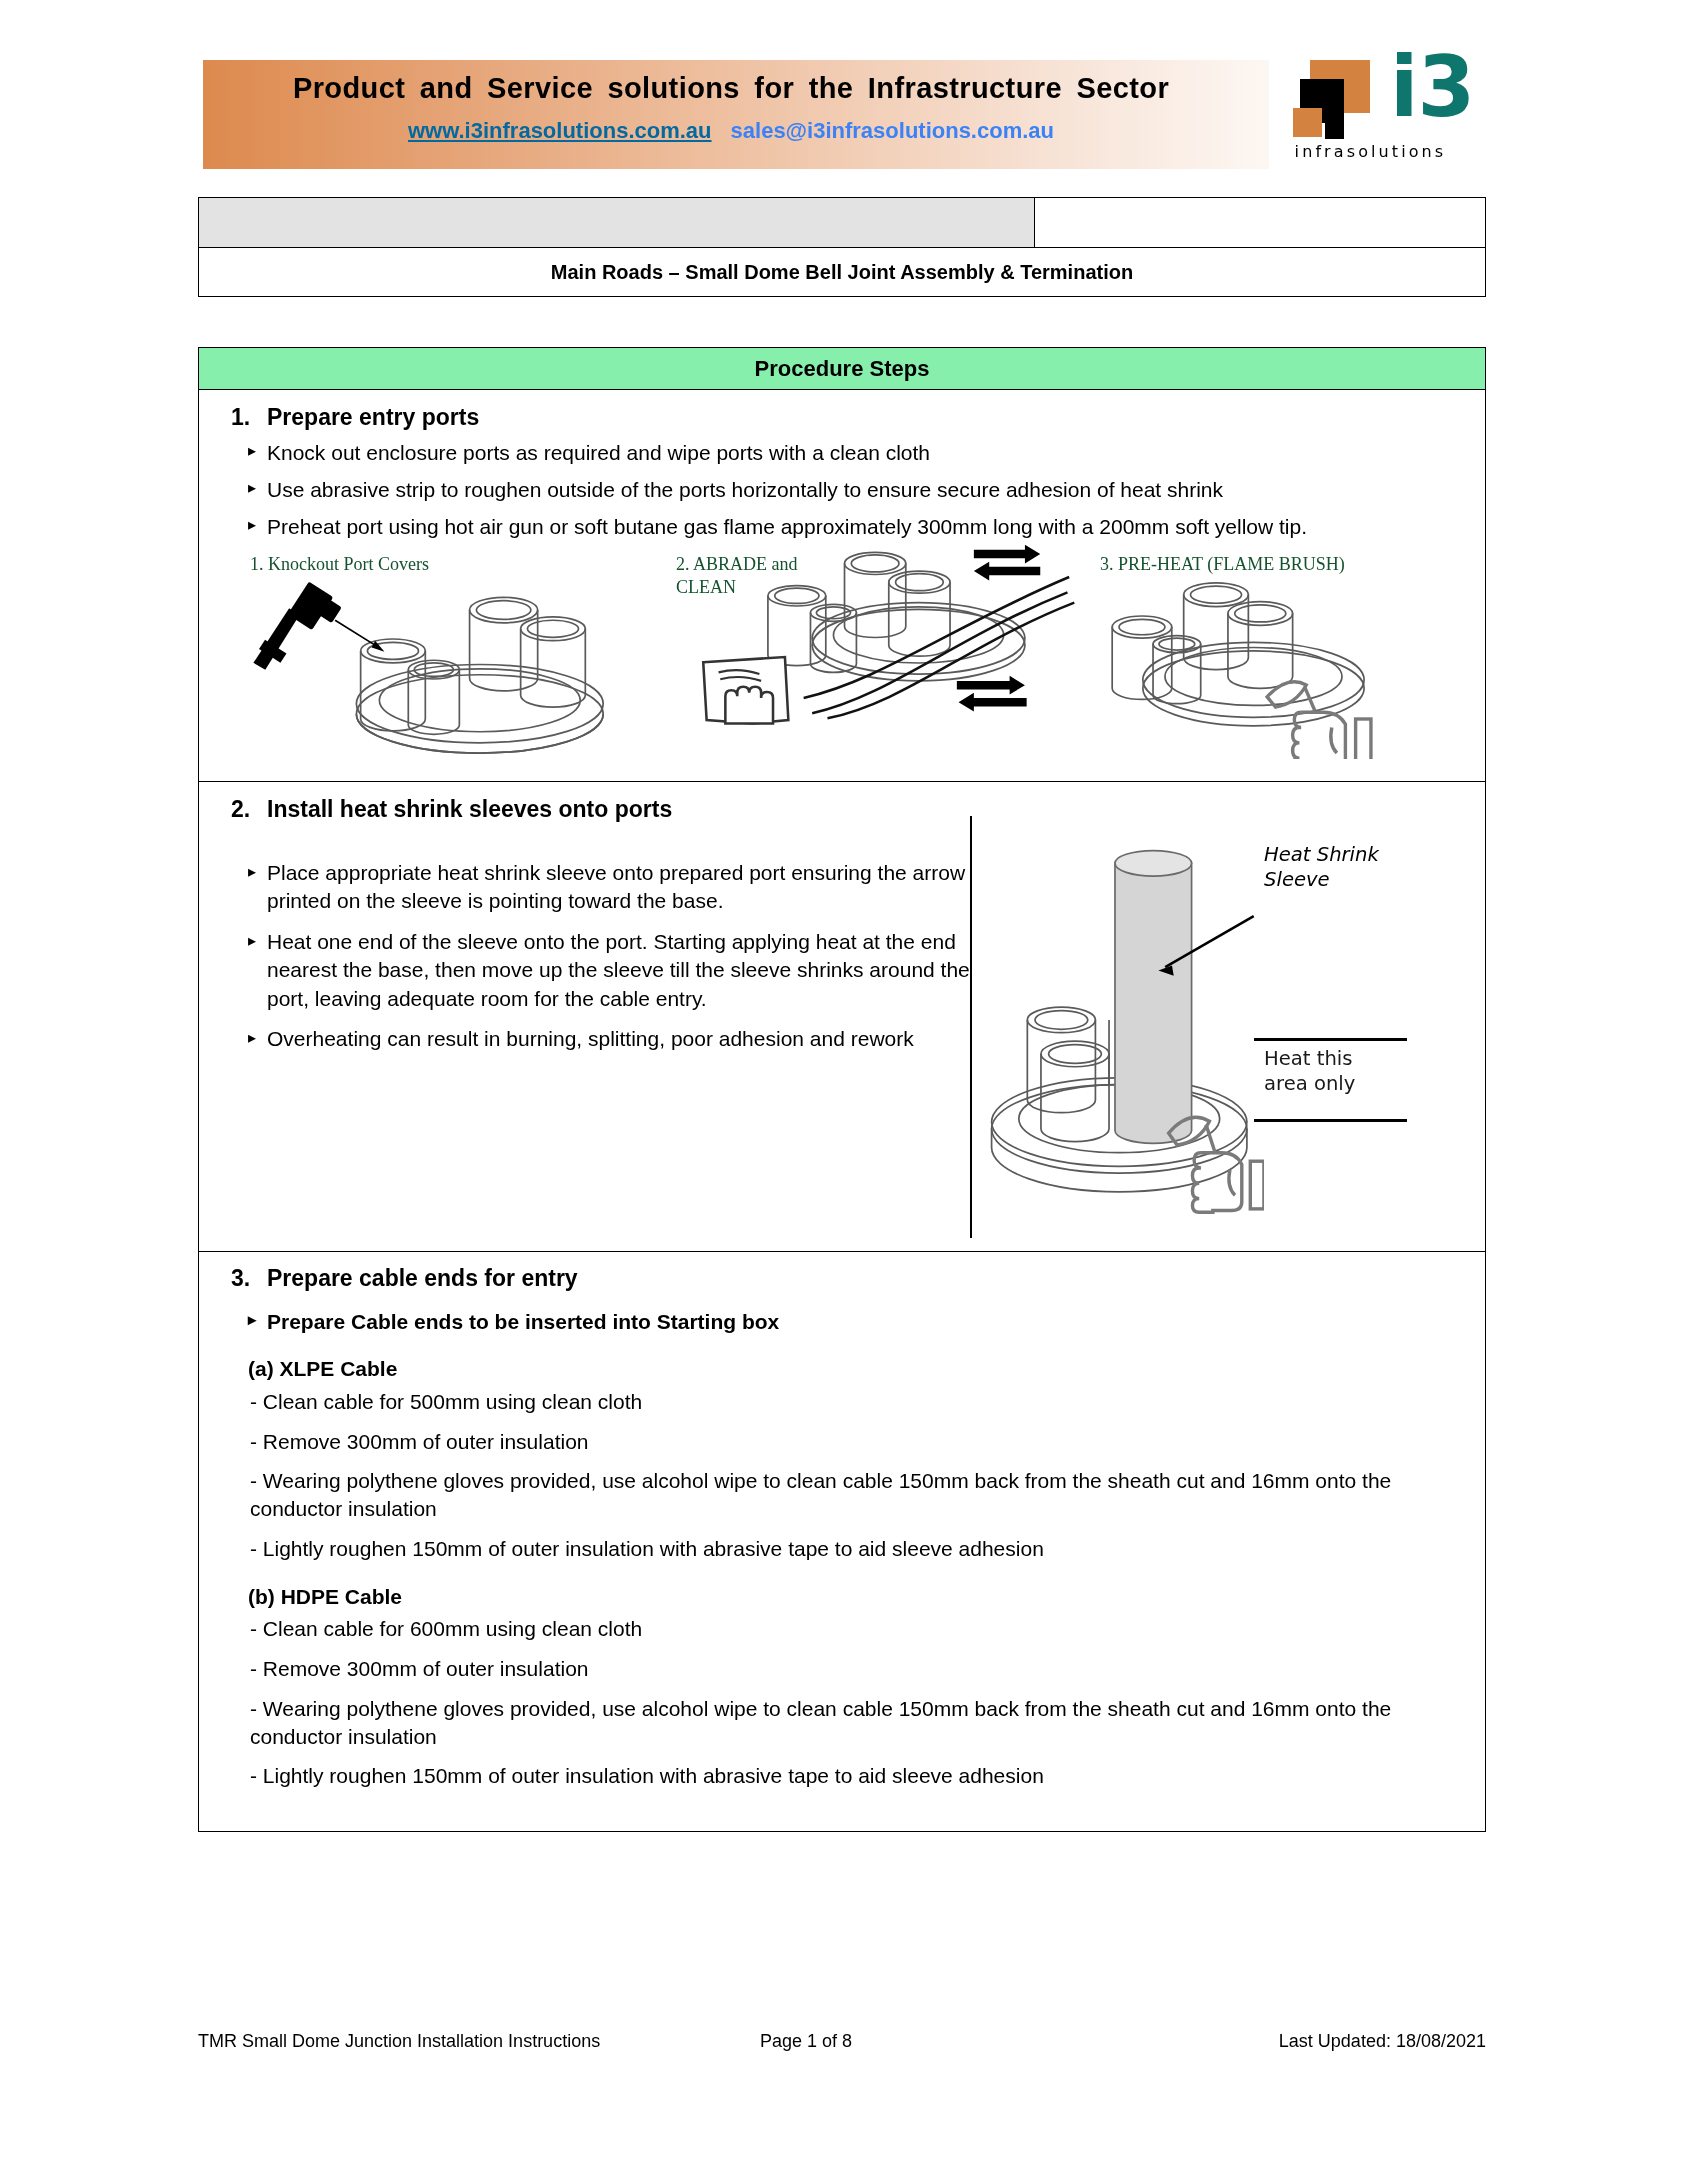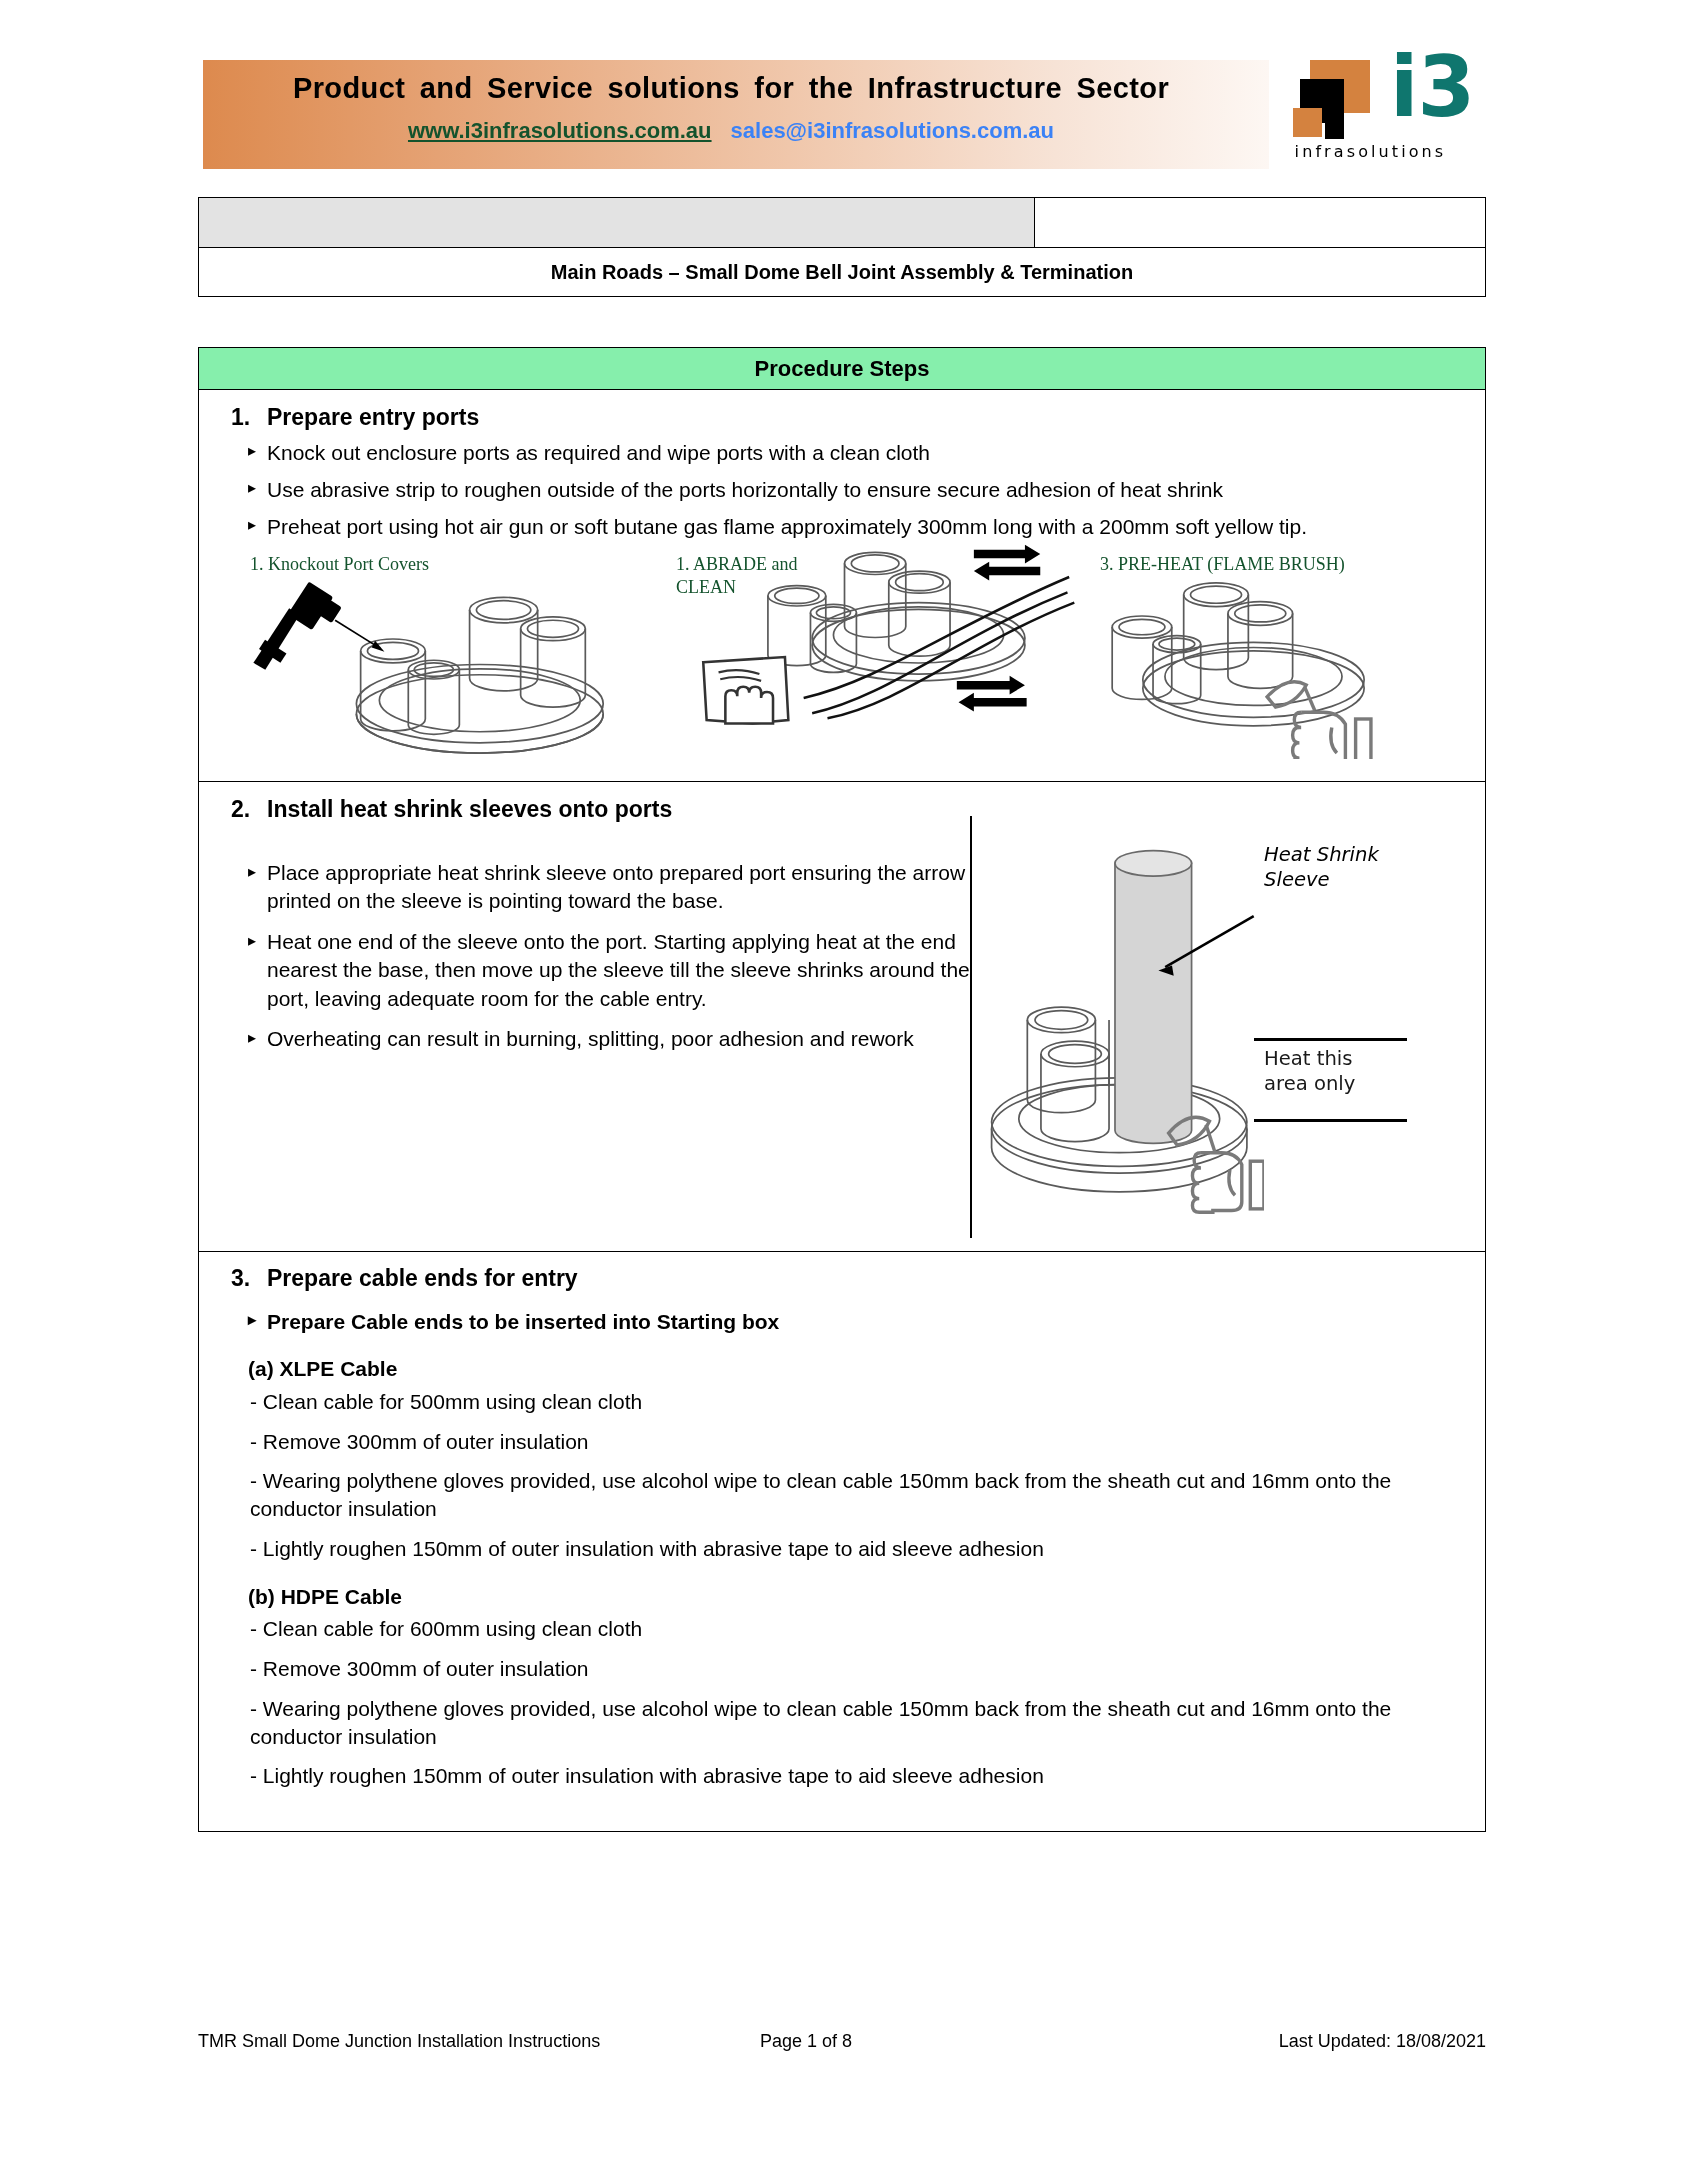--- a/index.html
+++ b/index.html
@@ -55,21 +55,21 @@
   .banner-links {
     position: absolute;
     left: 0;
     top: 58px;
     width: 1056px;
     text-align: center;
     font-size: 22px;
     font-weight: bold;
   }
   .banner-url {
-    color: #14532d;
+    color: #0369a1;
     text-decoration: underline;
     margin-right: 19px;
   }
   .banner-email {
     color: #3b82f6;
   }
 
   
   .logo {
     position: absolute;
@@ -443,21 +443,21 @@
             </g>
 
             <g stroke="#000" stroke-width="2" fill="none">
               <line x1="100" y1="52" x2="153" y2="85"></line>
             </g>
             <polygon points="158,89 143,84 147,76" fill="#000"></polygon>
           </svg>
         </div>
 
         <div class="fig" style="left:477px; width:400px;">
-          <div class="fig-label" style="white-space:pre-line; width:170px;">1. ABRADE and CLEAN</div>
+          <div class="fig-label" style="white-space:pre-line; width:170px;">2. ABRADE and CLEAN</div>
           <svg width="400" height="183" viewBox="0 0 470 215" style="margin-top:-55px">
             <g fill="none" stroke="#5a5a5a" stroke-width="2">
 
               <ellipse cx="285" cy="120" rx="125" ry="42"></ellipse>
               <ellipse cx="285" cy="112" rx="125" ry="42"></ellipse>
               <ellipse cx="285" cy="108" rx="100" ry="33"></ellipse>
 
               <path d="M198 24 L198 98 A36 13 0 0 0 270 98 L270 24"></path>
               <ellipse cx="234" cy="24" rx="36" ry="13"></ellipse>
               <ellipse cx="234" cy="24" rx="28" ry="10"></ellipse>

